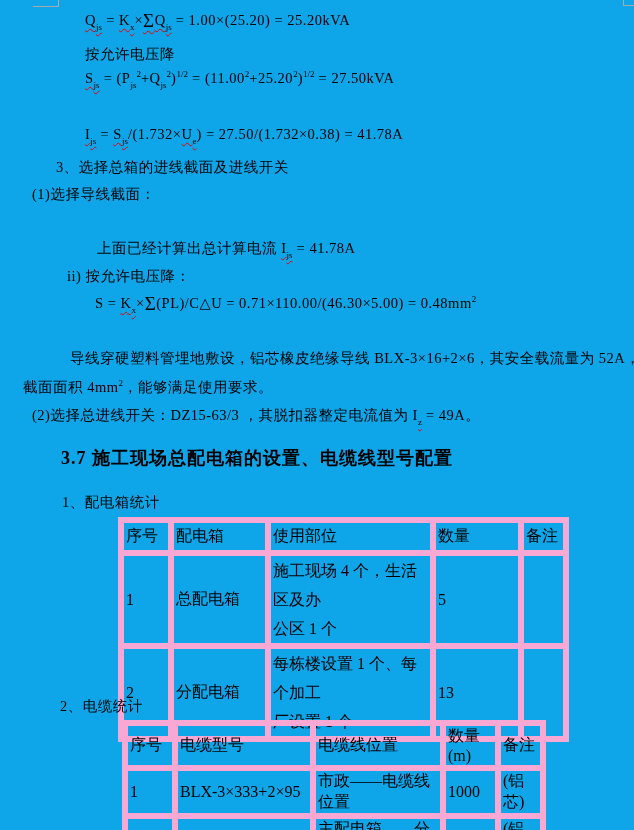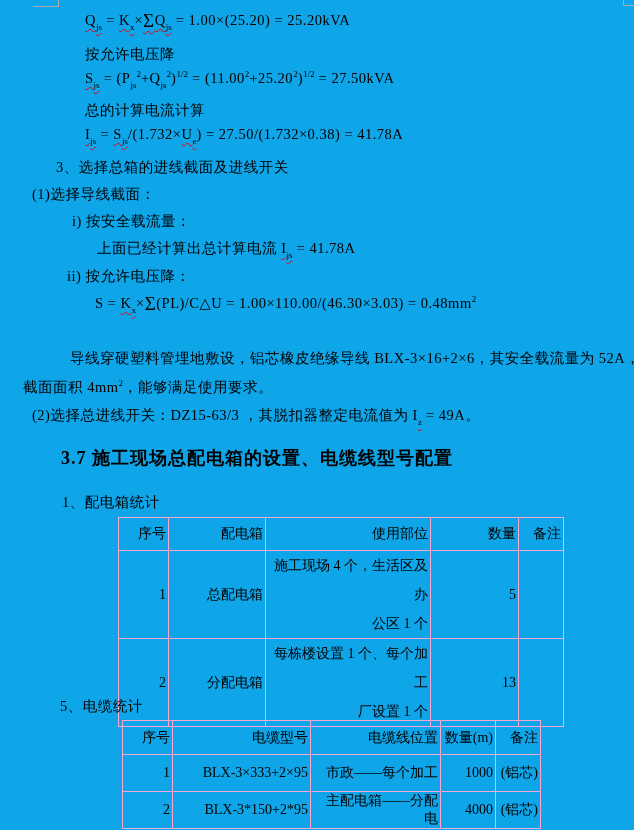--- a/index.html
+++ b/index.html
@@ -25,24 +25,24 @@
   .wavy{
     text-decoration-line:underline;
     text-decoration-style:wavy;
     text-decoration-color:#ee0000;
     text-decoration-thickness:1px;
     text-underline-offset:3px;
   }
   sub.wavy{text-underline-offset:2px;}
   table{border-collapse:collapse;position:absolute;table-layout:fixed;}
   td,th{
-    border:1px solid #f9a8d4;
-    font-size:14px;
+    border:6px solid #f9a8d4;
+    font-size:16px;
     font-weight:normal;
-    text-align:right;
+    text-align:left;
     vertical-align:middle;
     padding:0 2px;
     overflow:hidden;
   }
   .wrap2{white-space:pre-line;line-height:29px;}
   .crop{position:absolute;}
   #crop-left{left:33px;top:0;width:25px;height:6px;
     border-bottom:1px solid #aaa;border-right:1px solid #aaa;}
   #crop-right{left:623px;top:0;width:10px;height:5px;
     border-bottom:1px solid #aaa;border-left:1px solid #aaa;}
@@ -51,29 +51,27 @@
 <body>
 
 <div id="page">
 
   <div id="crop-left" class="crop"></div>
   <div id="crop-right" class="crop"></div>
 
   <div class="ln" style="left:85px;top:11px;"><span class="wavy">Q</span><sub class="wavy">js</sub><span> = </span><span class="wavy">K</span><sub class="wavy">x</sub><span>×</span><span class="wavy sigma">Σ</span><span class="wavy">Q</span><sub class="wavy">js</sub><span> = 1.00×(25.20) = 25.20kVA</span></div>
   <div class="ln" style="left:85px;top:45px;">按允许电压降</div>
   <div class="ln" style="left:85px;top:69px;"><span class="wavy">S</span><sub class="wavy">js</sub><span> = (P</span><sub>js</sub><sup>2</sup><span>+Q</span><sub>js</sub><sup>2</sup><span>)</span><sup>1/2</sup><span> = (11.00</span><sup>2</sup><span>+25.20</span><sup>2</sup><span>)</span><sup>1/2</sup><span> = 27.50kVA</span></div>
-  <div class="ln" style="left:85px;top:101px;">总的计算电流计算</div>
   <div class="ln" style="left:85px;top:125px;"><span class="wavy">I</span><sub class="wavy">js</sub><span> = </span><span class="wavy">S</span><sub class="wavy">js</sub><span>/(1.732×</span><span class="wavy">U</span><sub class="wavy">e</sub><span>) = 27.50/(1.732×0.38) = 41.78A</span></div>
 
   <div class="ln" style="left:32px;top:158px;margin-left:24px;">3、选择总箱的进线截面及进线开关</div>
   <div class="ln" style="left:32px;top:185px;">(1)选择导线截面：</div>
-  <div class="ln" style="left:72px;top:212px;">i) 按安全载流量：</div>
   <div class="ln" style="left:97px;top:239px;"><span>上面已经计算出总计算电流 </span><span class="wavy">I</span><sub class="wavy">js</sub><span> = 41.78A</span></div>
   <div class="ln" style="left:67px;top:267px;">ii) 按允许电压降：</div>
-  <div class="ln" style="left:95px;top:294px;"><span>S = </span><span class="wavy">K</span><sub class="wavy">x</sub><span>×</span><span class="sigma">Σ</span><span>(PL)/C△U = 1.00×110.00/(46.30×3.03) = 0.48mm</span><sup>2</sup></div>
+  <div class="ln" style="left:95px;top:294px;"><span>S = </span><span class="wavy">K</span><sub class="wavy">x</sub><span>×</span><span class="sigma">Σ</span><span>(PL)/C△U = 0.71×110.00/(46.30×5.00) = 0.48mm</span><sup>2</sup></div>
   <div class="ln" style="left:70px;top:349px;">导线穿硬塑料管埋地敷设，铝芯橡皮绝缘导线 BLX-3×16+2×6，其安全载流量为 52A，</div>
   <div class="ln" style="left:23px;top:378px;"><span>截面面积 4mm</span><sup>2</sup><span>，能够满足使用要求。</span></div>
   <div class="ln" style="left:32px;top:406px;"><span>(2)选择总进线开关：DZ15-63/3 ，其脱扣器整定电流值为 </span><span>I</span><sub class="wavy">z</sub><span> = 49A。</span></div>
 
   <div class="ln bold-heading" style="left:61px;top:449px;">3.7 施工现场总配电箱的设置、电缆线型号配置</div>
 
   <div class="ln" style="left:62px;top:493px;text-align:center;">1、配电箱统计</div>
 
   <table style="left:118px;top:517px;width:445px;">
     <colgroup>
@@ -103,42 +101,42 @@
       <td>2</td>
       <td>分配电箱</td>
       <td class="wrap2">每栋楼设置 1 个、每个加工
 厂设置 1 个</td>
       <td>13</td>
       <td></td>
     </tr>
   </tbody>
     </table>
 
-  <div class="ln" style="left:60px;top:697px;">5、电缆统计</div>
+  <div class="ln" style="left:60px;top:697px;">2、电缆统计</div>
 
   <table style="left:122px;top:720px;width:418px;">
     <colgroup>
       <col style="width:50px">
         <col style="width:138px">
         <col style="width:130px">
         <col style="width:55px">
         <col style="width:45px">
     </colgroup>
     <tbody>
         <tr style="height:34px">
       <th>序号</th>
       <th>电缆型号</th>
       <th>电缆线位置</th>
       <th>数量(m)</th>
       <th>备注</th>
     </tr>
     <tr style="height:37px">
       <td>1</td>
       <td>BLX-3×333+2×95</td>
-      <td>市政——每个加工</td>
+      <td>市政——电缆线位置</td>
       <td>1000</td>
       <td>(铝芯)</td>
     </tr>
     <tr style="height:36px">
       <td>2</td>
       <td>BLX-3*150+2*95</td>
       <td>主配电箱——分配电</td>
       <td>4000</td>
       <td>(铝芯)</td>
     </tr>

